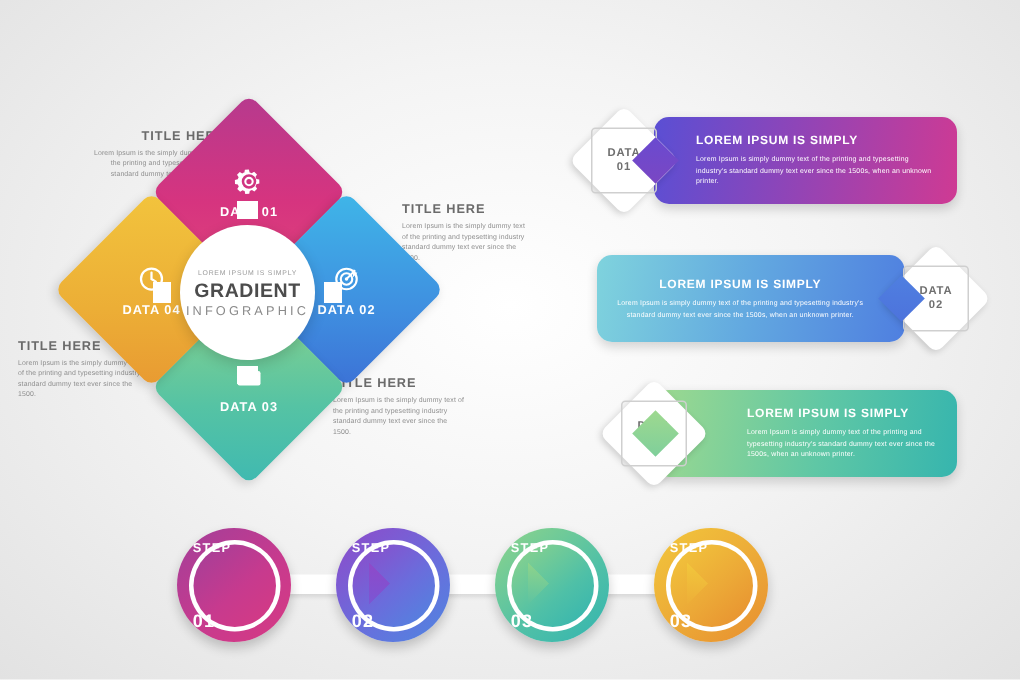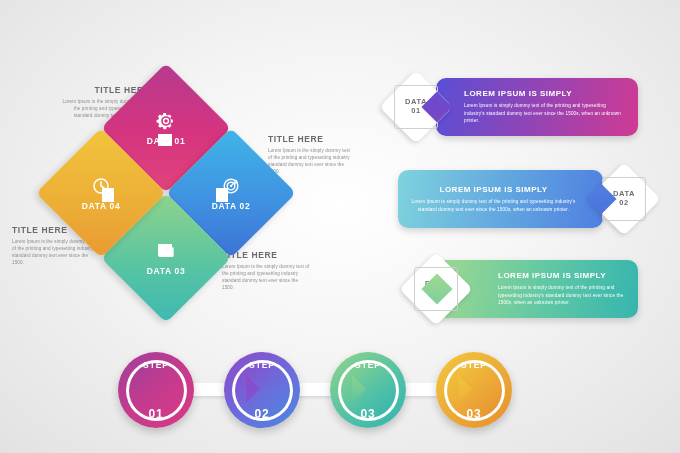--- a/index.html
+++ b/index.html
@@ -179,21 +179,20 @@
     display: flex;
     align-items: center;
     justify-content: center;
   }
   .step .core {
     width: 55px;
     height: 55px;
     border-radius: 50%;
     display: flex;
     flex-direction: column;
-    align-items: center;
     justify-content: center;
     color: #fff;
     gap: 36px;
   }
   .step .slab {
     font-size: 8.5px;
     font-weight: bold;
     letter-spacing: .9px;
   }
   .step .snum {
@@ -323,20 +322,25 @@
         </span>
         <span class="dlabel">DATA 04</span>
       </div>
     </div>
 
     <div class="hub-notch" style="left:158px; top:74px; width:14px; height:12px;"></div>
     <div class="hub-notch" style="left:158px; top:184px; width:14px; height:12px;"></div>
     <div class="hub-notch" style="left:102px; top:128px; width:12px; height:14px;"></div>
     <div class="hub-notch" style="left:216px; top:128px; width:12px; height:14px;"></div>
 
+    <div class="hub" style="left:120px; top:90px;">
+      <div class="hub-sub">LOREM IPSUM IS SIMPLY</div>
+      <div class="hub-title">GRADIENT</div>
+      <div class="hub-title2">INFOGRAPHIC</div>
+    </div>
   </div>
 
   <div class="abs" style="left:388px; top:78px; width:280px; height:240px;">
 
     <div class="abs" style="left:0; top:0; width:250px; height:58px;">
       <div class="ribbon-notch" style="left:38px; top:18px; background:linear-gradient(135deg,#6a4ad0,#7a47c3);"></div>
       <div class="ribbon r1" style="left:48px; top:0; width:202px;">
         <div style="padding:0 12px 0 28px;">
           <h4>LOREM IPSUM IS SIMPLY</h4>
           <p>Lorem Ipsum is simply dummy text of the printing and typesetting industry's standard dummy text ever since the 1500s, when an unknown printer.</p>

